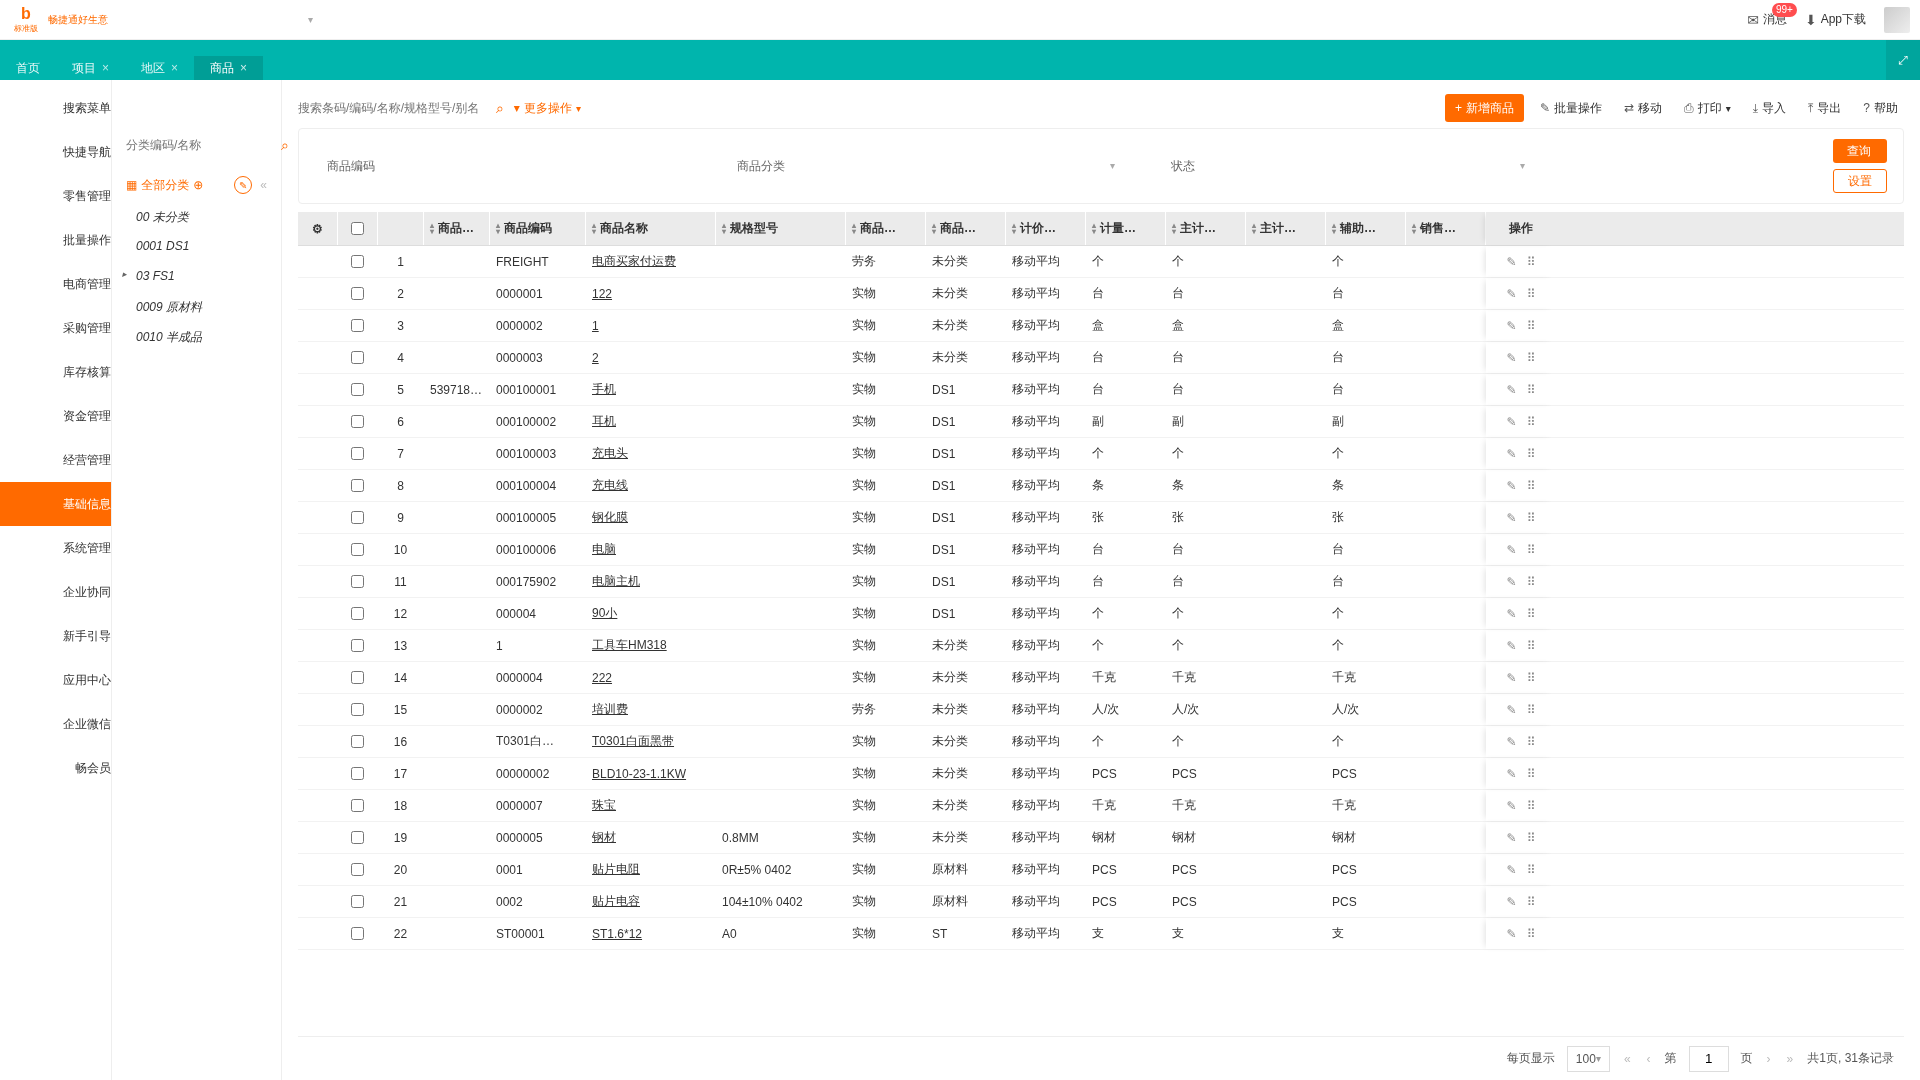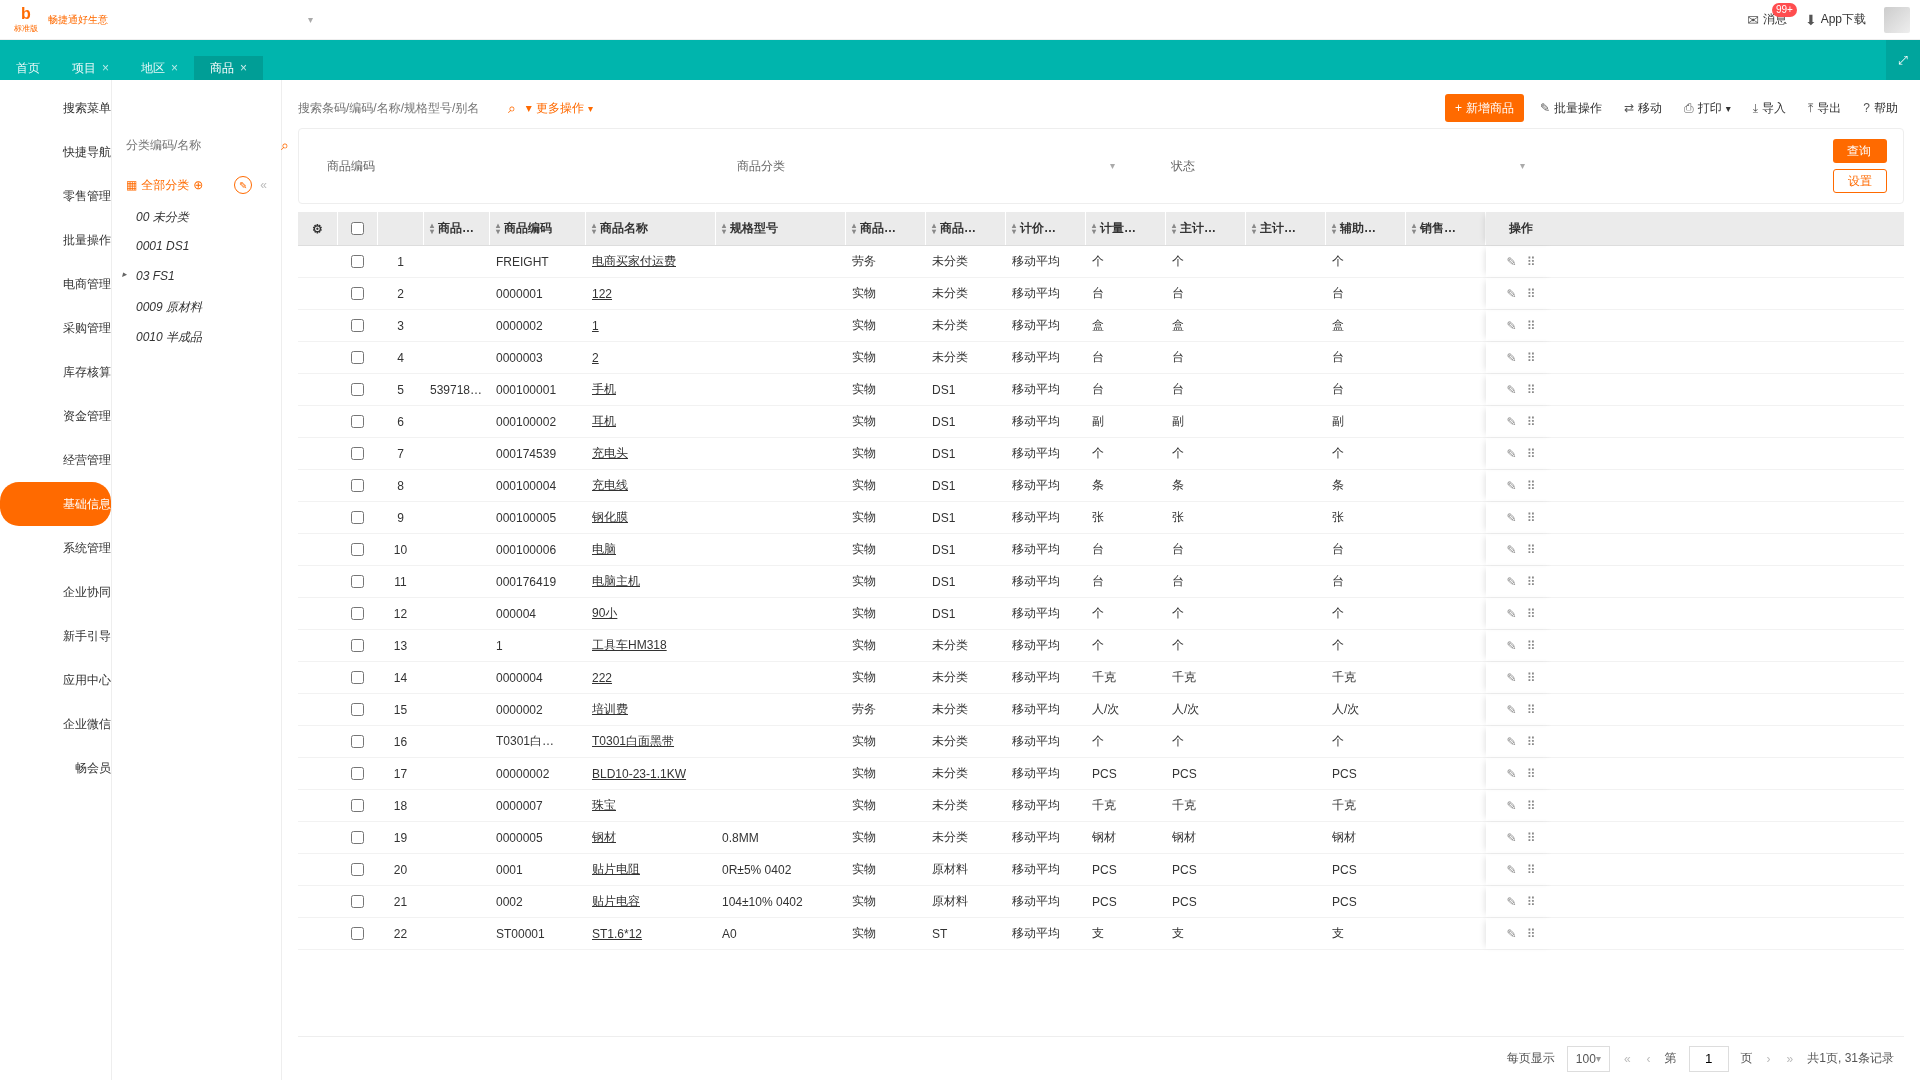--- a/index.html
+++ b/index.html
@@ -21,40 +21,40 @@
 .tab-strip { height: 40px; background: #00b5ad; display: flex; align-items: center; justify-content: space-between; }
 .tabs { display: flex; height: 100%; }
 .tab { padding: 0 16px; display: flex; align-items: center; color: rgba(255,255,255,0.9); gap: 6px; cursor: pointer; margin-top: 16px; }
 .tab.active { background: #009e96; color: #fff; }
 .tab .x { font-size: 12px; opacity: 0.8; }
 .fullscreen-btn { width: 34px; height: 100%; display: flex; align-items: center; justify-content: center; color: #fff; background: #00a59d; }
 
 .body { display: flex; height: calc(100vh - 80px); }
 .sidebar { width: 112px; border-right: 1px solid #eee; padding-top: 6px; }
 .side-item { height: 44px; display: flex; align-items: center; padding-left: 20px; color: #333; position: relative; cursor: pointer; justify-content: flex-end; }
-.side-item.active { background: #ff6a00; color: #fff; border-radius: 19px; }
+.side-item.active { background: #ff6a00; color: #fff; }
 .side-item .caret { position: absolute; right: 14px; font-size: 10px; color: #999; }
 
 .panel { display: flex; flex: 1; }
 
 .cat-col { width: 170px; border-right: 1px solid #eee; display: flex; flex-direction: column; }
 .cat-search { height: 40px; display: flex; align-items: center; padding: 0 14px; margin-top: 45px; }
 .cat-search input { border: none; outline: none; flex: 1; font-size: 12px; color: #999; }
 .cat-search .sicon { color: #ff6a00; font-size: 14px; }
 .cat-head { height: 40px; display: flex; align-items: center; justify-content: space-between; padding: 0 14px; color: #ff6a00; }
 .cat-head-left { display: flex; align-items: center; gap: 4px; font-size: 12px; }
 .cat-head-icons { display: flex; align-items: center; gap: 8px; color: #ff6a00; }
 .cat-head-icons .col-toggle { color: #bbb; }
 .cat-list { padding: 4px 0 4px 24px; }
 .cat-item { height: 30px; display: flex; align-items: flex-start; color: #333; cursor: pointer; position: relative; font-style: italic; }
 .cat-item .tree-caret { position: absolute; left: -14px; font-size: 9px; color: #666; }
 
 .main { flex: 1; display: flex; flex-direction: column; padding: 8px 16px 0 16px; min-width: 0; }
 .toolbar { height: 40px; display: flex; align-items: center; gap: 10px; }
-.tool-search { display: flex; align-items: center; gap: 20px; color: #999; }
+.tool-search { display: flex; align-items: center; gap: 8px; color: #999; }
 .tool-search input { border: none; outline: none; width: 190px; font-size: 12px; }
 .tool-search .sicon { color: #ff6a00; font-size: 14px; }
 .more-filter { color: #ff6a00; display: flex; align-items: center; gap: 4px; }
 .spacer { flex: 1; }
 .btn { height: 28px; padding: 0 10px; border-radius: 3px; display: inline-flex; align-items: center; gap: 4px; cursor: pointer; border: none; font-size: 12px; }
 .btn.primary { background: #ff6a00; color: #fff; }
 .btn.flat { background: transparent; color: #333; }
 .btn.flat .ico { color: #555; }
 .toolbar .btn.flat { padding: 0 6px; }
 
@@ -531,21 +531,21 @@
                 <span class="op-ico">⠿</span>
               </div>
             </div>
             <div class="tr">
               <div class="td c-gear"></div>
               <div class="td c-chk">
                 <input type="checkbox" style="">
               </div>
               <div class="td c-idx">7</div>
               <div class="td c-img"></div>
-              <div class="td c-code">000174539</div>
+              <div class="td c-code">000100003</div>
               <div class="td c-name link">
                 <span>充电头</span>
               </div>
               <div class="td c-spec"></div>
               <div class="td c-type">实物</div>
               <div class="td c-cat">DS1</div>
               <div class="td c-price">移动平均</div>
               <div class="td c-unit">个</div>
               <div class="td c-mainu">个</div>
               <div class="td c-mainu2"></div>
@@ -631,21 +631,21 @@
                 <span class="op-ico">⠿</span>
               </div>
             </div>
             <div class="tr">
               <div class="td c-gear"></div>
               <div class="td c-chk">
                 <input type="checkbox" style="">
               </div>
               <div class="td c-idx">11</div>
               <div class="td c-img"></div>
-              <div class="td c-code">000176419</div>
+              <div class="td c-code">000175902</div>
               <div class="td c-name link">
                 <span>电脑主机</span>
               </div>
               <div class="td c-spec"></div>
               <div class="td c-type">实物</div>
               <div class="td c-cat">DS1</div>
               <div class="td c-price">移动平均</div>
               <div class="td c-unit">台</div>
               <div class="td c-mainu">台</div>
               <div class="td c-mainu2"></div>

